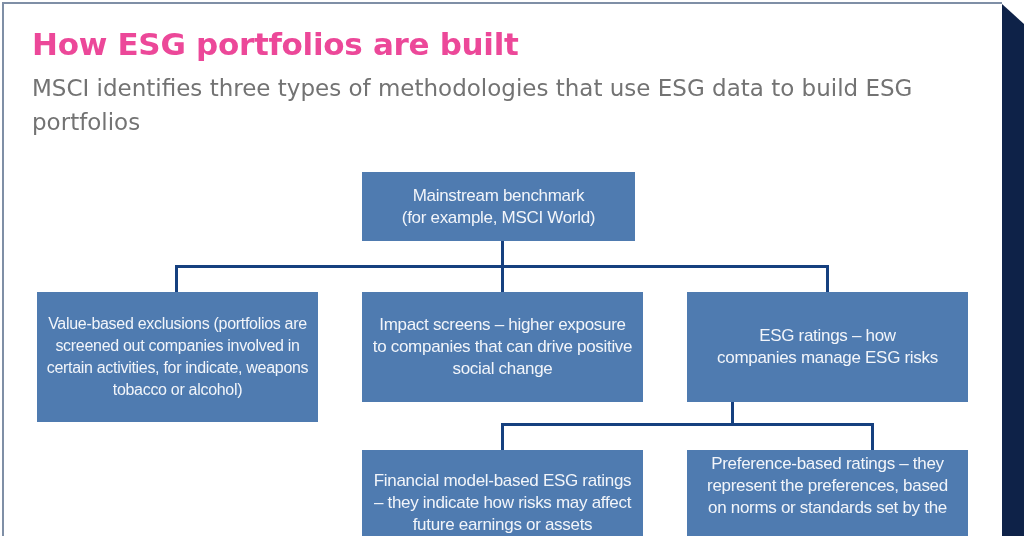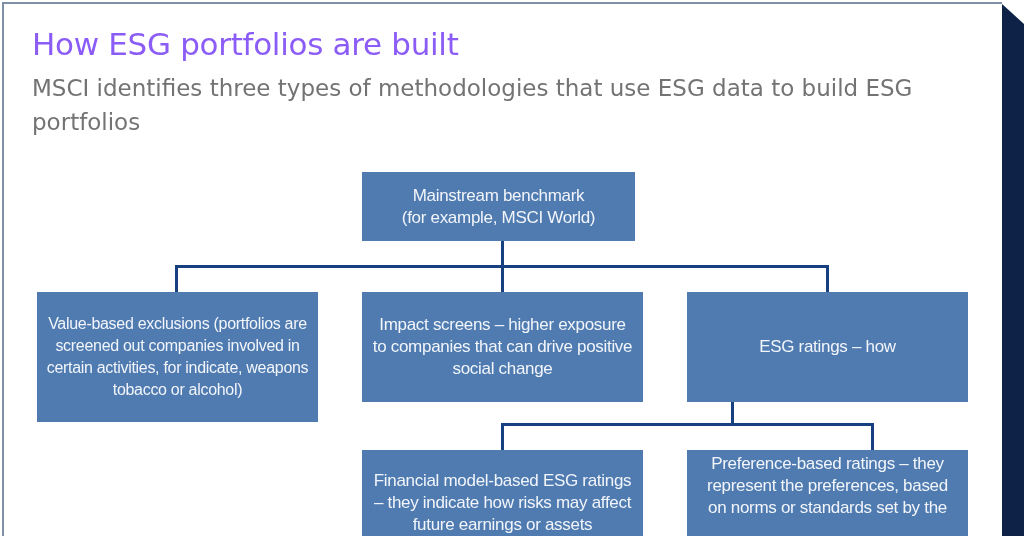--- a/index.html
+++ b/index.html
@@ -14,21 +14,21 @@
     border-top: 2px solid #7f8fa6; border-left: 2px solid #7f8fa6;
     box-sizing: border-box;
   }
   .shadow-bar {
     position: absolute; left: 1002px; top: 4px; width: 22px; height: 540px;
     background: #0e2248;
     clip-path: polygon(0 0, 0 100%, 100% 100%, 100% 20px);
   }
   .title {
     position: absolute; left: 32px; top: 26px;
-    font-size: 31px; font-weight: normal; color: #8b5cf6;
+    font-size: 31px; font-weight: bold; color: #ec4899;
     letter-spacing: -0.3px; white-space: nowrap;
     font-family: "DejaVu Sans", sans-serif;
   }
   .subtitle {
     position: absolute; left: 32px; top: 71px; width: 930px;
     font-size: 23px; line-height: 34px; color: #737373;
     font-family: "DejaVu Sans", sans-serif;
   }
   .box {
     position: absolute; background: #4f7bb0; color: #f2f5fa;
@@ -79,20 +79,21 @@
   <div>
     <span>Impact screens – higher exposure</span>
     <span>to companies that can drive positive</span>
     <span>social change</span>
   </div>
 </div>
 
 <div class="box" style="left:687px; top:292px; width:281px; height:110px;">
   <div>
     <span>ESG ratings – how</span>
+    <span>companies manage ESG risks</span>
   </div>
 </div>
 
 <div class="box" style="left:362px; top:450px; width:281px; height:110px; align-items:flex-start; padding-top:20px;">
   <div>
     <span>Financial model-based ESG ratings</span>
     <span>– they indicate how risks may affect</span>
     <span>future earnings or assets</span>
   </div>
 </div>

